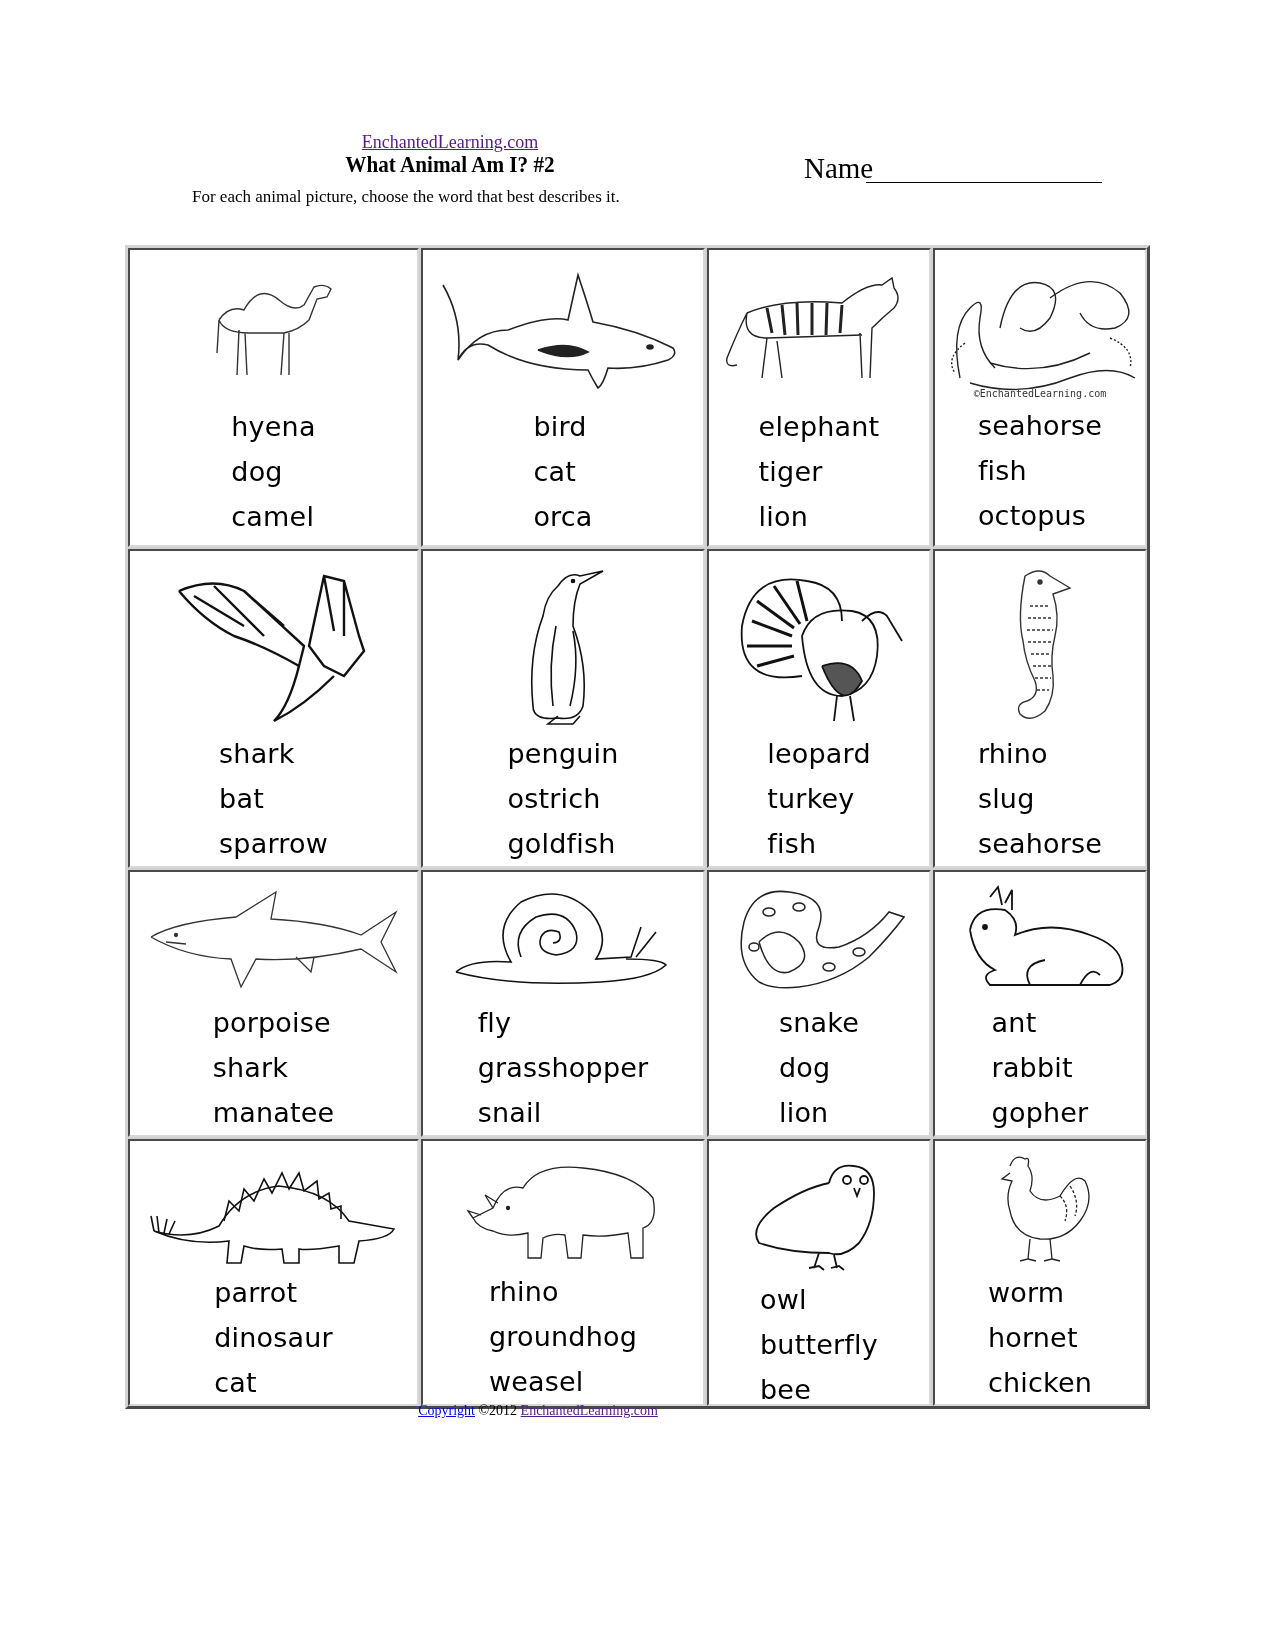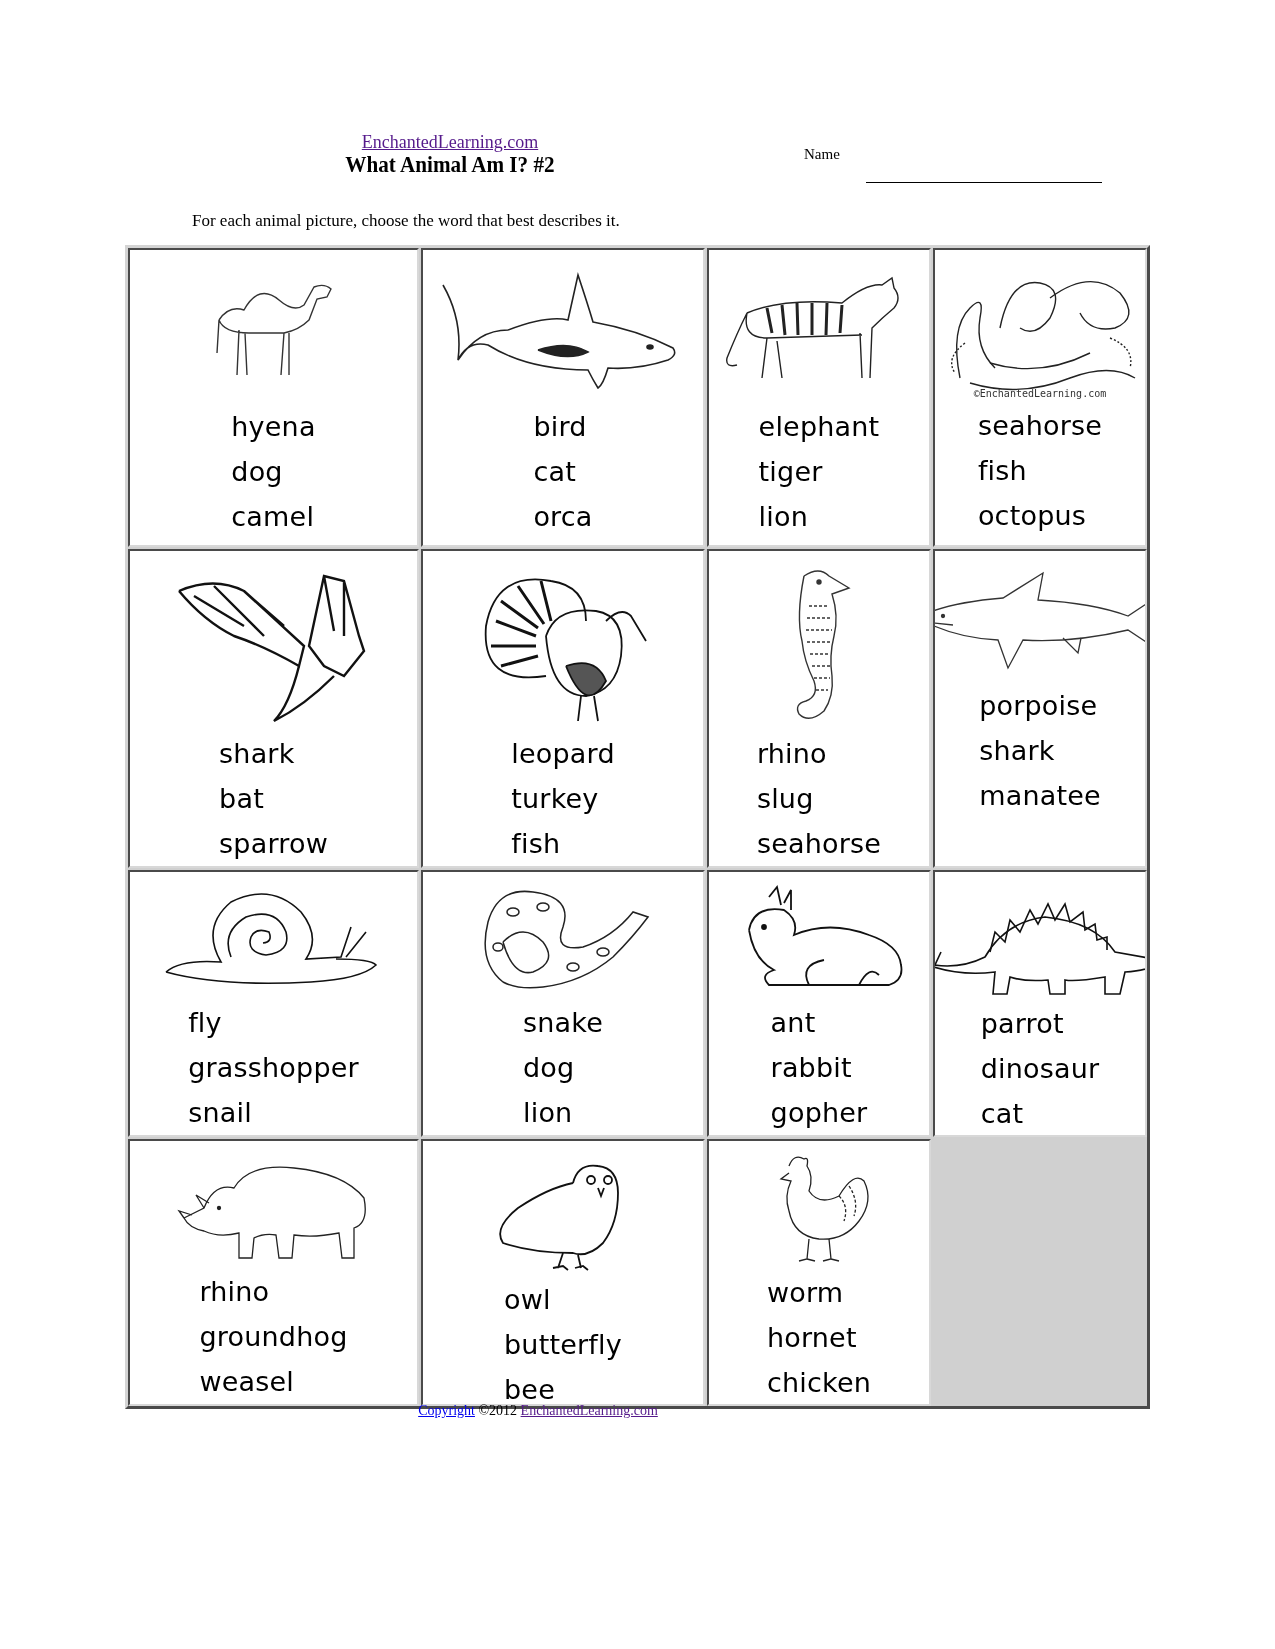--- a/index.html
+++ b/index.html
@@ -1,21 +1,21 @@
 <!DOCTYPE html>
 <html><head>
 <meta charset="utf-8">
 <style>
   html, body { margin: 0; padding: 0; background: #ffffff; }
   body { width: 1275px; height: 1649px; position: relative; overflow: hidden; font-family: "Liberation Serif", serif; color: #000; }
   .site-link { position: absolute; left: 0; width: 900px; top: 132px; text-align: center; font-size: 18px; color: #551a8b; text-decoration: underline; font-family: "Liberation Serif", serif; }
   .title { position: absolute; left: 0; width: 900px; top: 152px; text-align: center; font-size: 23px; font-weight: bold; transform: scaleX(0.92); transform-origin: 450px 0; }
-  .name-label { position: absolute; left: 804px; top: 146px; font-size: 15px; }
+  .name-label { position: absolute; left: 804px; top: 152px; font-size: 29px; }
   .name-line { position: absolute; left: 866px; top: 182px; width: 236px; border-bottom: 1.5px solid #000; }
-  .instructions { position: absolute; left: 192px; top: 187px; font-size: 17px; margin-top: 24px; }
+  .instructions { position: absolute; left: 192px; top: 187px; font-size: 17px; }
   .grid { position: absolute; left: 125px; top: 245px; width: 1025px; height: 1164px; border: 3px solid; border-color: #d4d4d4 #4a4a4a #4a4a4a #d4d4d4; box-sizing: border-box; display: grid; grid-template-columns: 291px 284px 224px 1fr; grid-template-rows: 299px 319px 267px 1fr; gap: 2px; background: #d0d0d0; padding: 0; }
   .cell { background: #fff; border: 2px solid; border-color: #4a4a4a #d8d8d8 #d8d8d8 #4a4a4a; box-sizing: border-box; display: flex; flex-direction: column; align-items: center; justify-content: flex-start; padding-top: 10px; overflow: hidden; }
   .pic { height: 140px; width: 100%; display: flex; align-items: center; justify-content: center; }
   .pic svg { overflow: visible; }
   .words { display: flex; flex-direction: column; align-items: flex-start; margin-top: 4px; }
   .word { font-family: "DejaVu Sans", sans-serif; font-size: 27px; line-height: 45px; letter-spacing: 0.2px; }
   .copyright { position: absolute; left: 0; width: 1076px; top: 1403px; text-align: center; font-size: 14px; font-family: "Liberation Serif", serif; }
   .copyright a { text-decoration: underline; }
   .cp-link { color: #0000ee; }
   .cp-site { color: #551a8b; }
@@ -98,20 +98,35 @@
       </svg>
     </div>
     <div class="words">
       <div class="word">shark</div>
       <div class="word">bat</div>
       <div class="word">sparrow</div>
     </div>
   </div>
   <div class="cell" style="padding-top:14px">
     <div class="pic" style="height:165px">
+      <svg width="90" height="160" viewBox="0 0 90 160" fill="none" stroke="#111" stroke-width="1.6">
+        <path d="M40 20 Q50 5 62 10 L85 5 L62 18 Q55 35 55 60 Q70 100 65 140 Q60 155 40 152 Q15 155 15 140 Q10 90 25 50 Q28 30 40 20"></path>
+        <path d="M38 60 Q30 100 35 140 M55 65 Q62 100 52 140"></path>
+        <path d="M40 150 L30 158 L55 158 L62 150"></path>
+        <circle cx="55" cy="15" r="1.5" fill="#111"></circle>
+      </svg>
+    </div>
+    <div class="words">
+      <div class="word">penguin</div>
+      <div class="word">ostrich</div>
+      <div class="word">goldfish</div>
+    </div>
+  </div>
+  <div class="cell" style="padding-top:14px">
+    <div class="pic" style="height:165px">
       <svg width="175" height="160" viewBox="0 0 175 160" fill="none" stroke="#111" stroke-width="1.8">
         <path d="M70 110 Q5 120 10 60 Q20 5 75 15 Q110 20 110 55"></path>
         <path d="M20 55 L60 70 M25 35 L62 62 M42 20 L68 58 M65 15 L75 55 M15 80 L60 80 M25 100 L62 90" stroke-width="3"></path>
         <path d="M70 70 Q80 40 120 45 Q150 50 145 90 Q140 125 110 130 Q75 130 70 70"></path>
         <path d="M90 100 Q110 150 130 115 Q120 90 90 100" fill="#555"></path>
         <path d="M130 55 Q145 40 155 50 L170 75 M105 130 L102 155 M118 130 L122 155"></path>
       </svg>
     </div>
     <div class="words">
       <div class="word">leopard</div>

